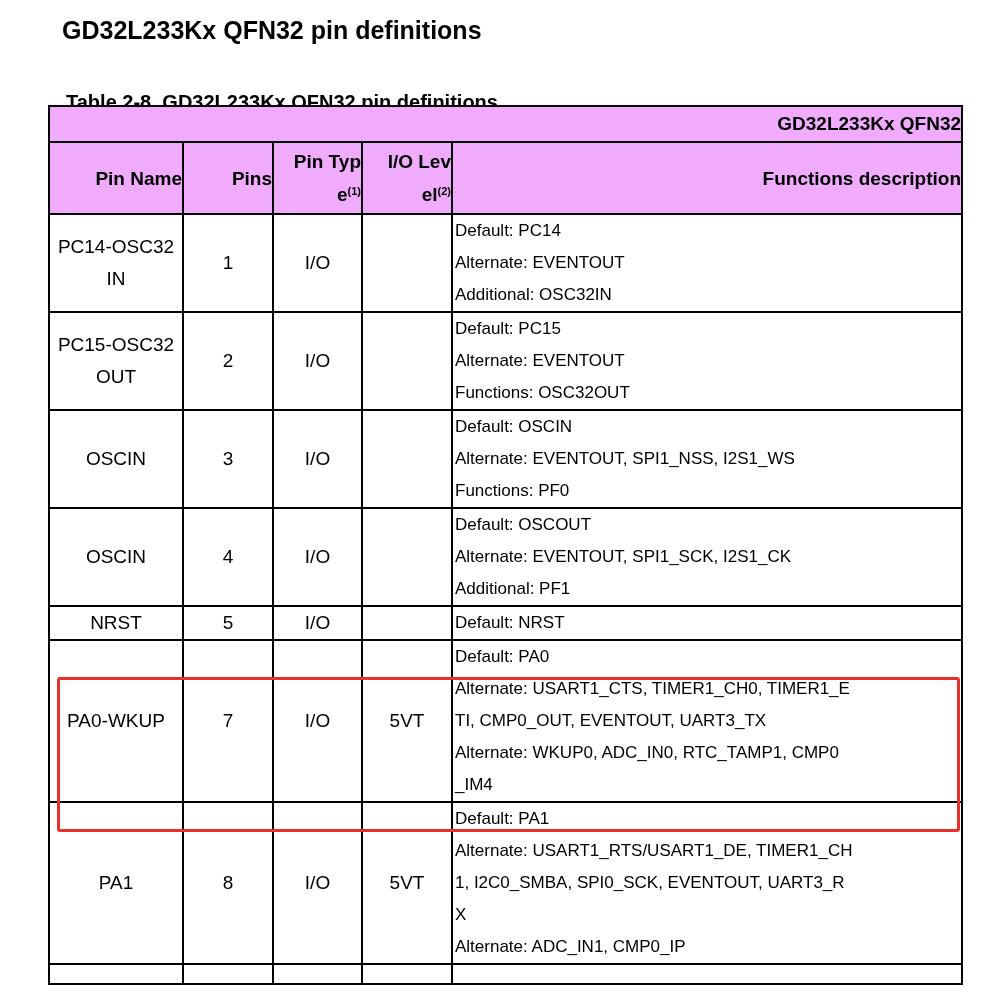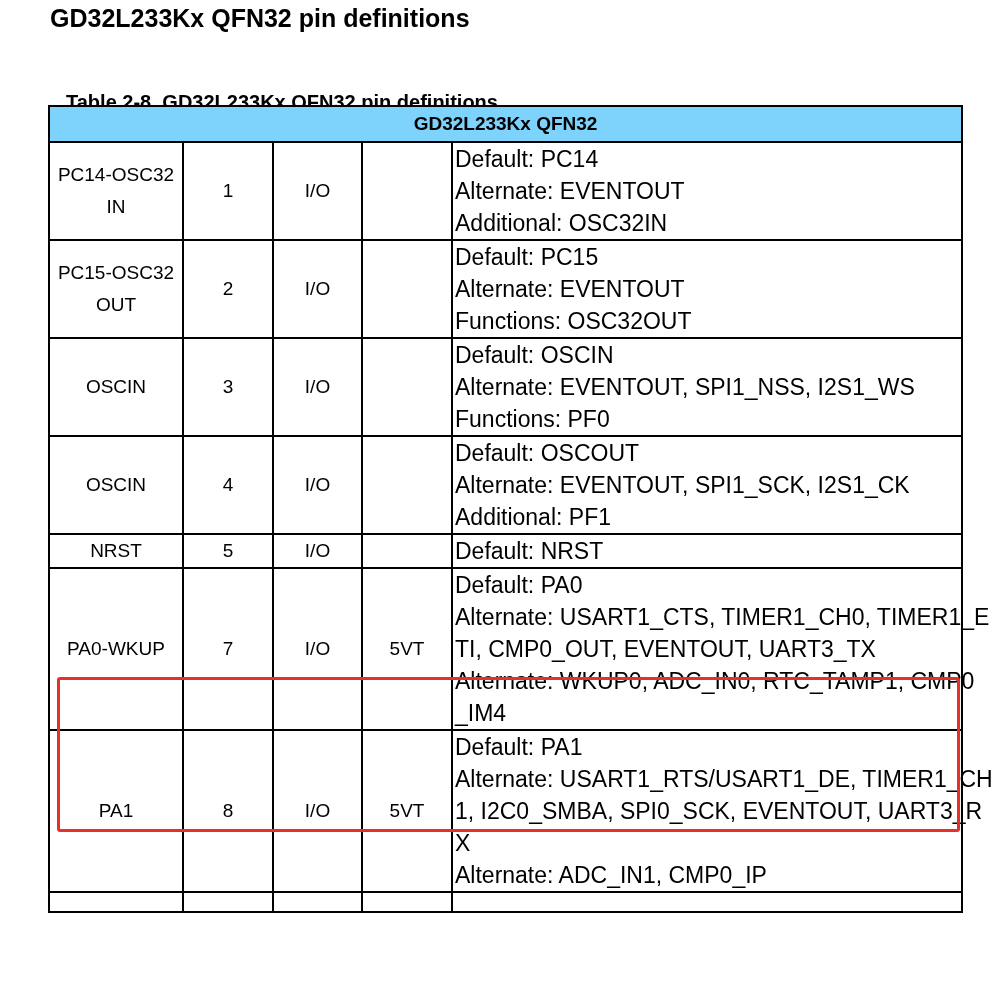--- a/index.html
+++ b/index.html
@@ -1,27 +1,27 @@
 <!DOCTYPE html>
 <html><head>
   <meta charset="utf-8">
   <style>
     html, body { margin: 0; padding: 0; background: #ffffff; }
     body { width: 1000px; height: 1007px; position: relative; overflow: hidden;
            font-family: "Liberation Sans", sans-serif; color: #000; }
-    .doc-title { position: absolute; left: 50px; top: 4px; font-size: 25px; font-weight: bold; margin: 0; }
+    .doc-title { position: absolute; left: 50px; top: 4px; font-size: 25px; font-weight: bold; margin: 12px; }
     .table-caption { position: absolute; left: 50px; top: 75px; font-size: 20px; font-weight: bold; margin: 16px; }
     table.pins { position: absolute; left: 48px; top: 105px; border-collapse: collapse; table-layout: fixed; width: 913px; }
     table.pins td, table.pins th { border: 2px solid #000; padding: 0; }
-    .hdr { background: #7dd3fc; font-weight: bold; font-size: 19px; text-align: center; }
+    .hdr { background: #f0abfc; font-weight: bold; font-size: 19px; text-align: right; }
     .hdr-top { height: 36px; }
     .hdr-cols { height: 72px; line-height: 33px; }
     sup { font-size: 11px; vertical-align: 6px; line-height: 0; }
     .c { text-align: center; font-size: 19px; line-height: 32px; }
-    .func { font-size: 23px; line-height: 32px; padding-left: 2px !important; vertical-align: top; }
+    .func { font-size: 17px; line-height: 32px; padding-left: 2px !important; vertical-align: top; }
     .func div { white-space: nowrap; }
     .rh3 { height: 95px; }
     .rh1 { height: 33px; }
     .rh5 { height: 160px; }
     .rh5b { height: 158px; }
     .highlight-box { position: absolute; left: 57px; top: 677px; width: 903px; height: 155px;
                      border: 3px solid #e8302a; border-radius: 3px; box-sizing: border-box; pointer-events: none; }
   </style>
 </head>
 <body>
@@ -33,20 +33,33 @@
   <colgroup>
     <col style="width:134px">
       <col style="width:90px">
       <col style="width:89px">
       <col style="width:90px">
       <col style="width:510px">
   </colgroup>
   <tbody>
       <tr class="hdr hdr-top">
     <td class="hdr" colspan="5">GD32L233Kx QFN32</td>
+  </tr>
+  <tr class="hdr hdr-cols">
+    <td class="hdr">Pin Name</td>
+    <td class="hdr">Pins</td>
+    <td class="hdr">
+      <span>Pin Typ</span><br>
+      <span>e</span><sup>(1)</sup>
+    </td>
+    <td class="hdr">
+      <span>I/O Lev</span><br>
+      <span>el</span><sup>(2)</sup>
+    </td>
+    <td class="hdr">Functions description</td>
   </tr>
 
   <tr class="rh3">
     <td class="c"><span>PC14-OSC32</span><br><span>IN</span></td>
     <td class="c">1</td>
     <td class="c">I/O</td>
     <td class="c"></td>
     <td class="func">
       <div>Default:  PC14</div>
       <div>Alternate:  EVENTOUT</div>

